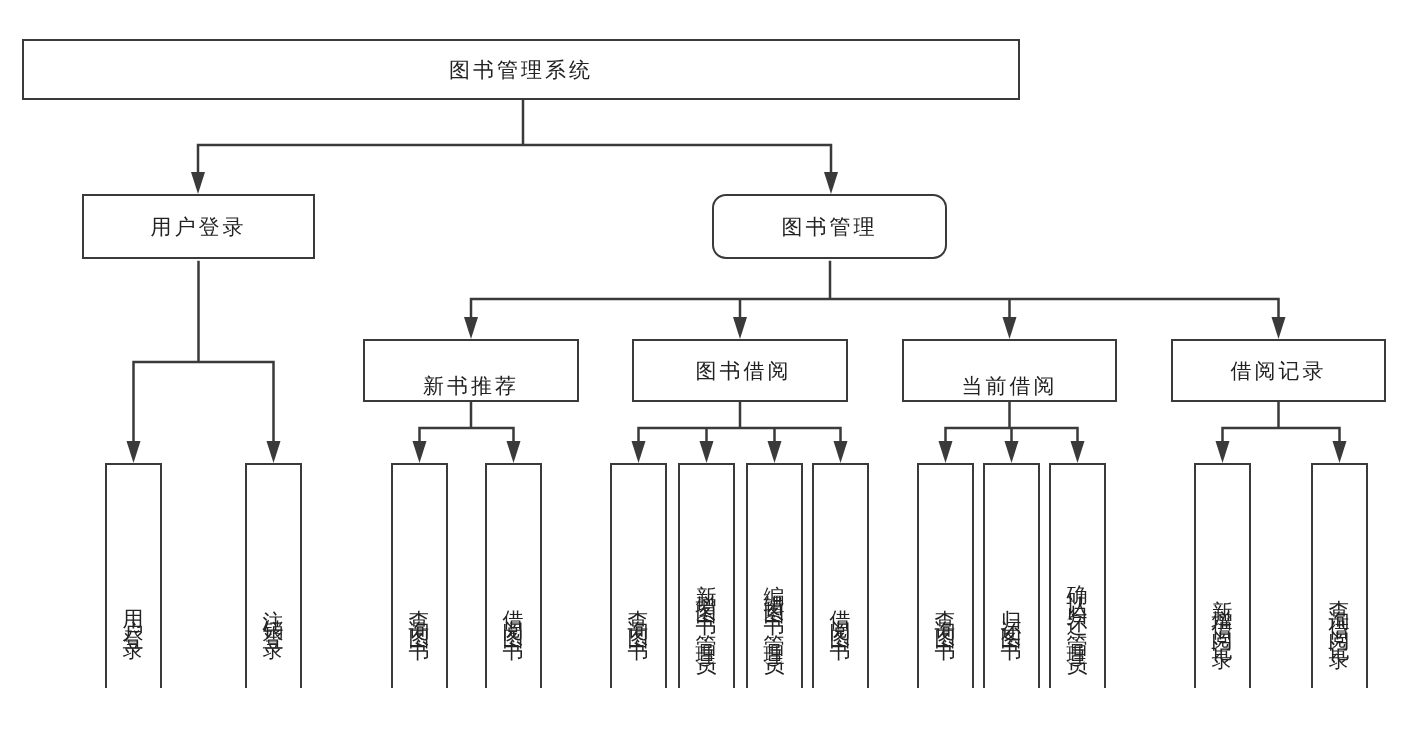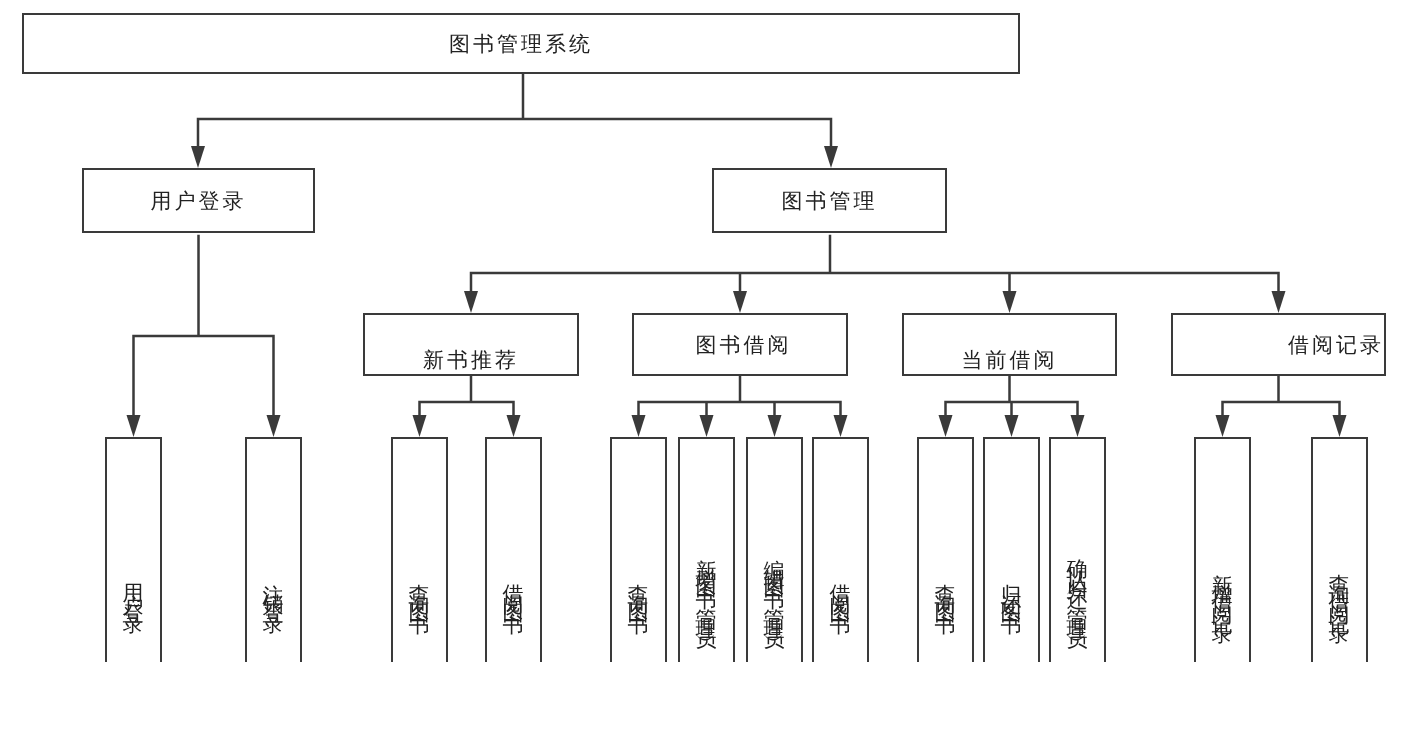--- a/index.html
+++ b/index.html
@@ -8,20 +8,21 @@
     --box-background:#ffffff;
     --watermark:#b5b5b5;
   }
   html,body{margin:0;padding:0;background:#ffffff;}
   .canvas{
     position:relative;
     width:1405px;height:662px;
     background:var(--box-background);
     font-family:"Liberation Sans","DejaVu Sans",sans-serif;
     overflow:hidden;
+    margin-top:26px;
   }
   svg.connectors{
     position:absolute;left:0;top:0;width:1405px;height:747px;
     pointer-events:none;
   }
   svg.connectors path.ln{
     fill:none;stroke:var(--line);stroke-width:2.5;stroke-linecap:square;
   }
   svg.connectors path.ar{
     fill:var(--line);stroke:none;
@@ -118,34 +119,34 @@
     </g>
   </svg>
 
   <div class="box root">
     <span>图书管理系统</span>
   </div>
 
   <div class="box lvl2" style="left:82px;width:233px;">
     <span>用户登录</span>
   </div>
-  <div class="box lvl2" style="left:712px;width:235px;">
+  <div class="box lvl2" style="left:712px;width:235px;border-radius:14px;">
     <span>图书管理</span>
   </div>
 
   <div class="box lvl3" style="left:363px;width:216px;align-items:flex-end;">
     <span>新书推荐</span>
   </div>
   <div class="box lvl3" style="left:632px;width:216px;padding-left:7px;">
     <span>图书借阅</span>
   </div>
   <div class="box lvl3" style="left:902px;width:215px;align-items:flex-end;">
     <span>当前借阅</span>
   </div>
-  <div class="box lvl3" style="left:1171px;width:215px;justify-content:flex-end;">
+  <div class="box lvl3" style="left:1171px;width:215px;">
     <span>借阅记录</span>
   </div>
 
   <div class="box leaf" style="left:105px;">
     <span class="vtext">用户登录</span>
   </div>
   <div class="box leaf" style="left:245px;">
     <span class="vtext">注销登录</span>
   </div>
 

